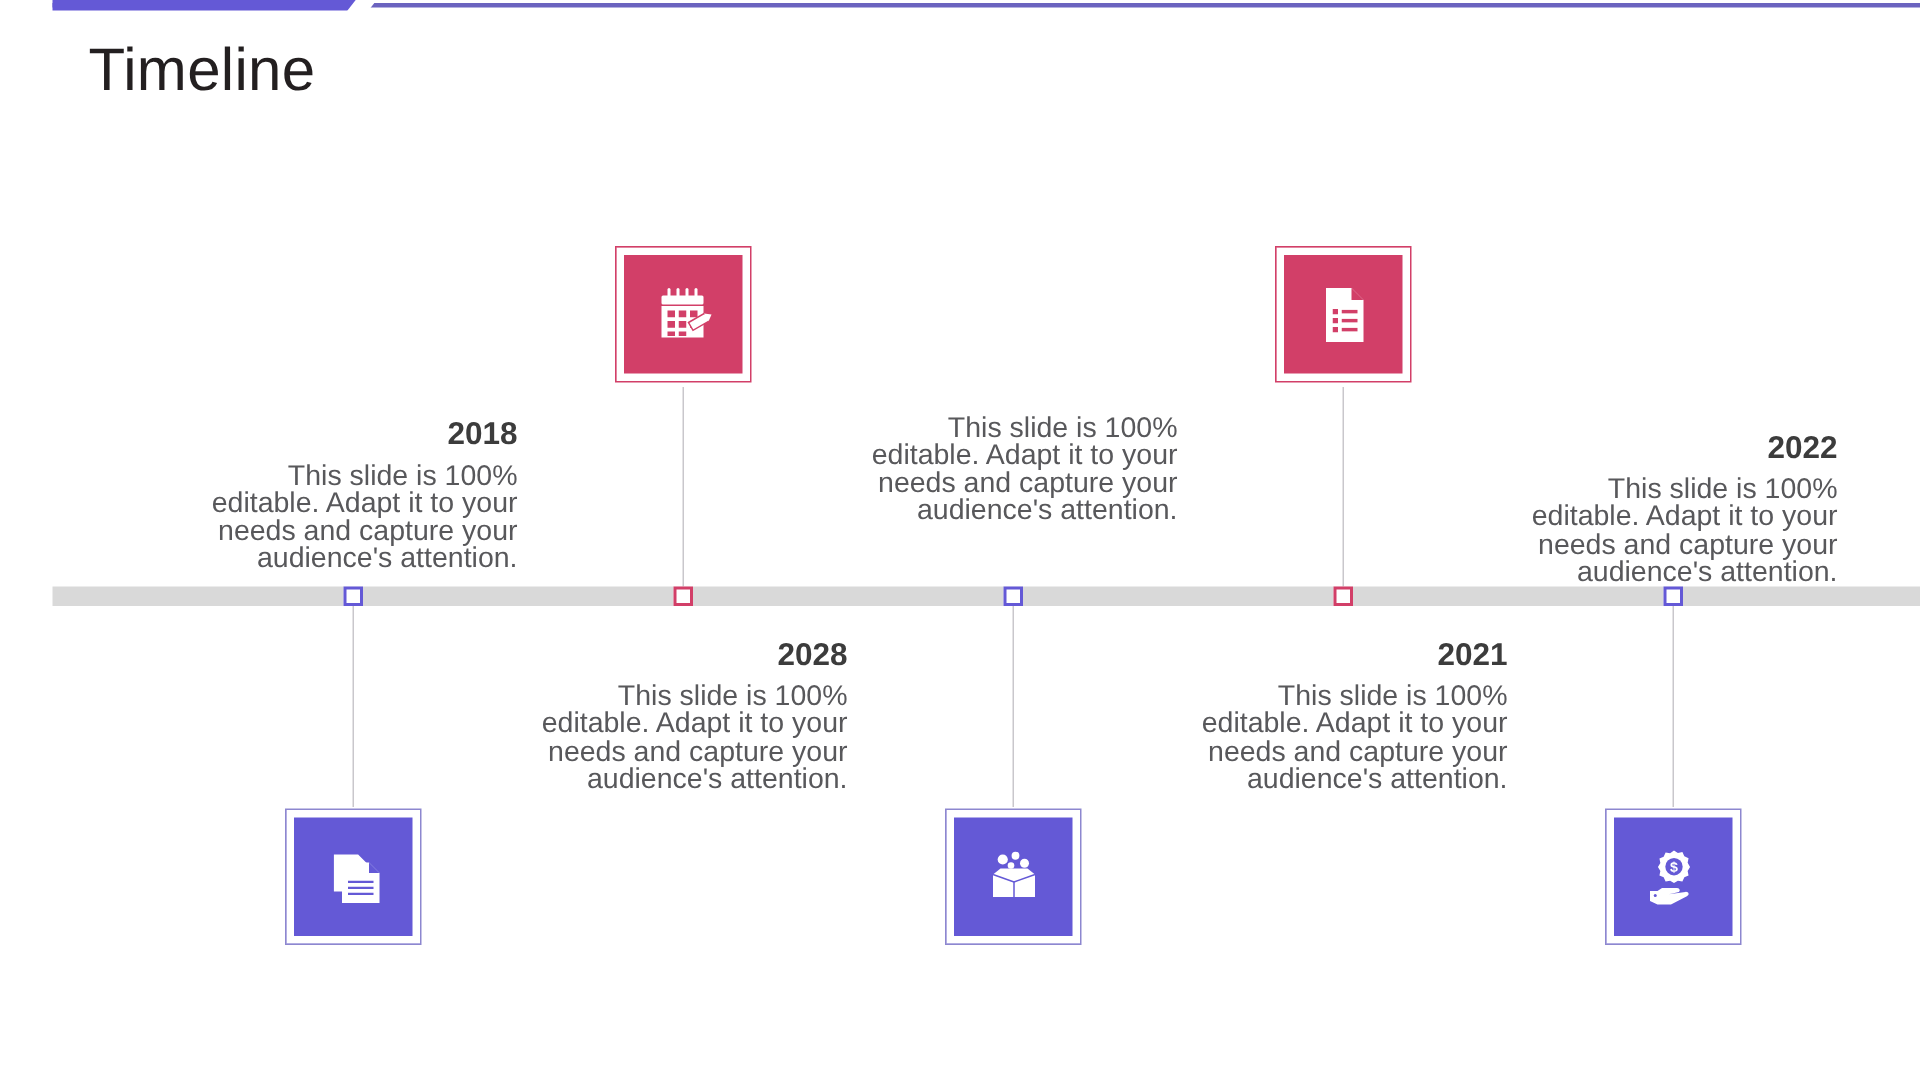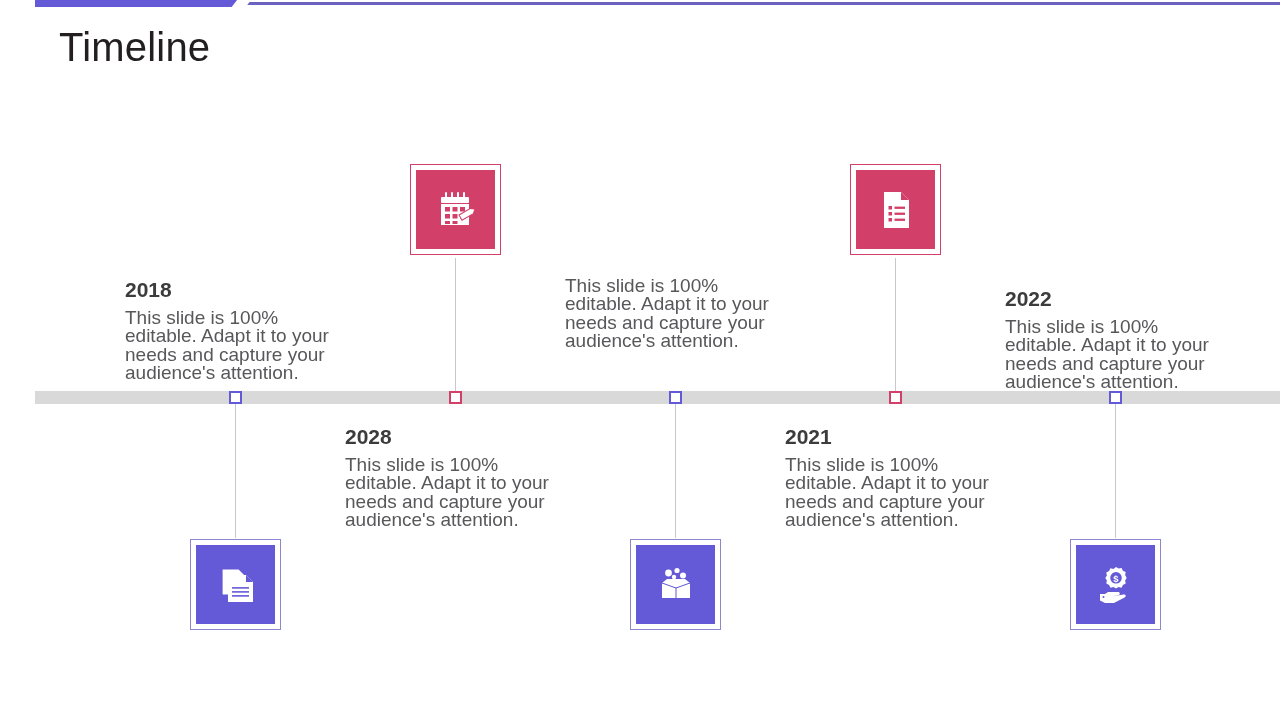--- a/index.html
+++ b/index.html
@@ -61,21 +61,21 @@
     display:flex; align-items:center; justify-content:center;
   }
   .icon-tile.purple{
     background:#6459d6;
     outline-color:#8d87cf;
   }
   .icon-tile svg{ display:block; }
 
   
   .entry{
-    position:absolute; width:220px; text-align:left;
+    position:absolute; width:220px; text-align:right;
   }
   .entry .year{
     font-size:21px; font-weight:700; color:#3c3c3c;
     line-height:26px; margin-bottom:6px;
   }
   .entry .desc{
     font-size:19px; color:#58585b; line-height:18.4px;
   }
 
   

